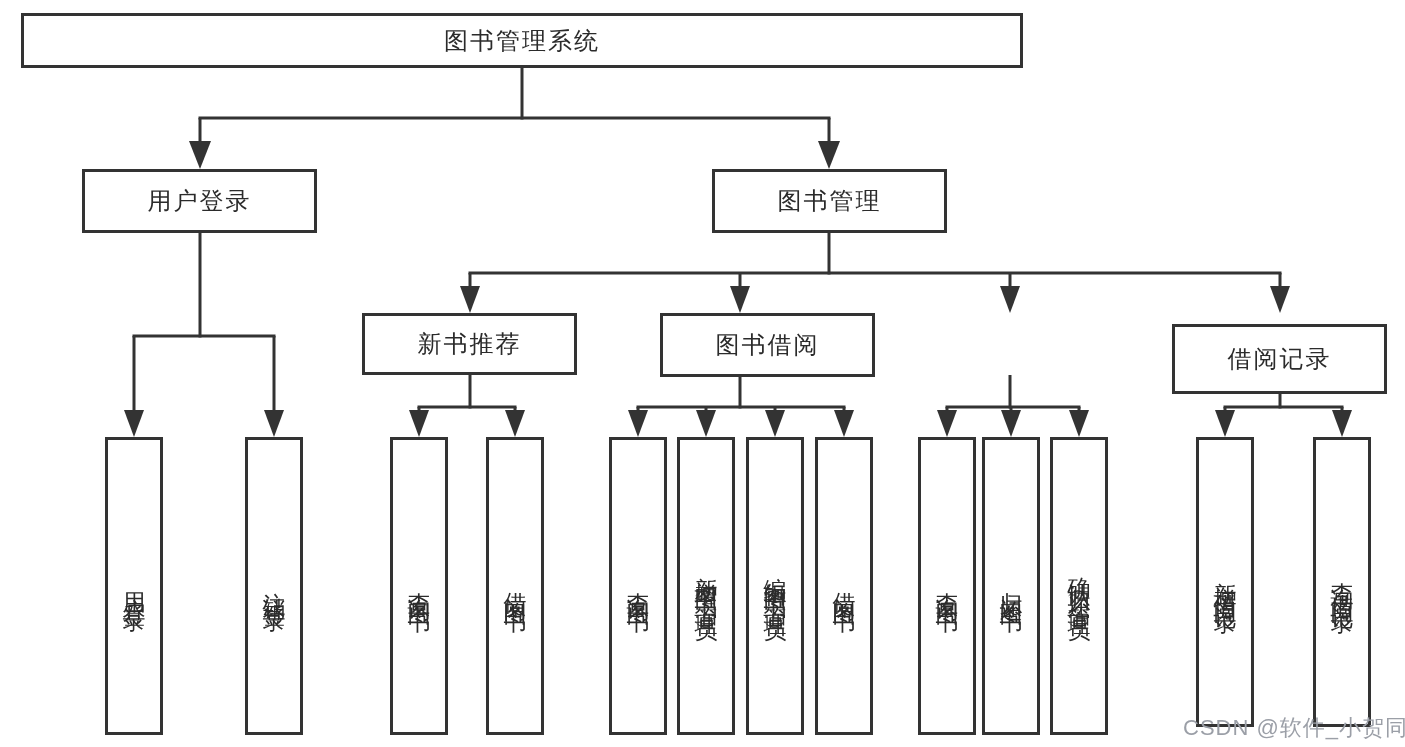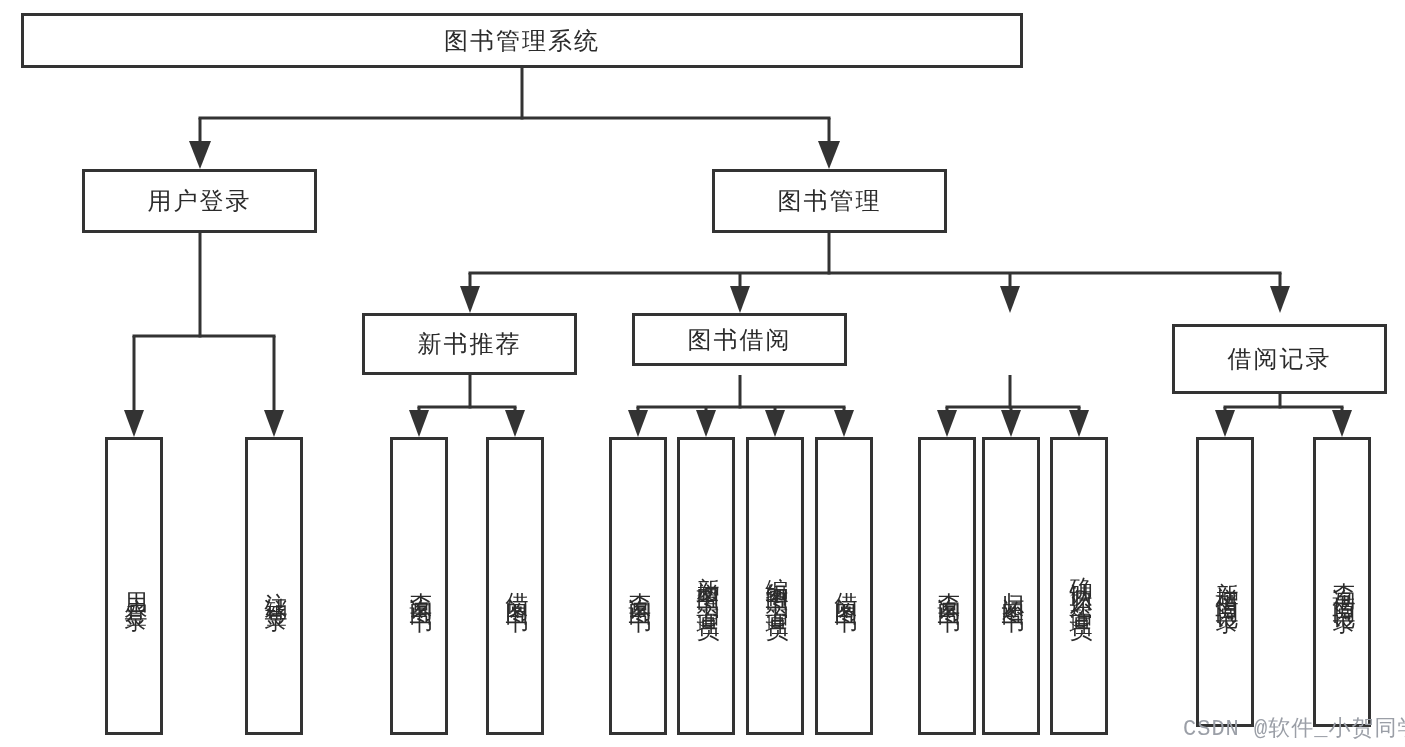--- a/index.html
+++ b/index.html
@@ -2,21 +2,21 @@
 <html><head>
 <meta charset="utf-8">
 <style>
   html, body { margin: 0; padding: 0; background: #ffffff; }
   .stage {
     position: relative;
     width: 1405px;
     height: 747px;
     background: #ffffff;
     overflow: hidden;
-    font-family: Liberation Mono, monospace;
+    font-family: Liberation Sans, sans-serif;
     color: #2b2b2b;
   }
   .wires {
     position: absolute;
     left: 0; top: 0;
     width: 1405px; height: 747px;
     z-index: 0;
   }
   .wires line { stroke: #333333; stroke-width: 3; }
   .wires polygon { fill: #333333; stroke: none; }
@@ -154,21 +154,21 @@
   <div class="hbox" style="left:82px; top:169px; width:235px; height:64px;">
     <span>用户登录</span>
   </div>
   <div class="hbox" style="left:362px; top:313px; width:215px; height:62px;">
     <span>新书推荐</span>
   </div>
 
   <div class="hbox" style="left:712px; top:169px; width:235px; height:64px;">
     <span>图书管理</span>
   </div>
-  <div class="hbox" style="left:632px; top:313px; width:215px; height:53px;">
+  <div class="hbox" style="left:660px; top:313px; width:215px; height:64px;">
     <span>图书借阅</span>
   </div>
   <div class="hbox" style="left:1172px; top:324px; width:215px; height:70px;justify-content:center;">
     <span>借阅记录</span>
   </div>
 
   <div class="vbox" style="left:105px;">
     <span class="vtext">用户登录</span>
   </div>
   <div class="vbox" style="left:245px;">

